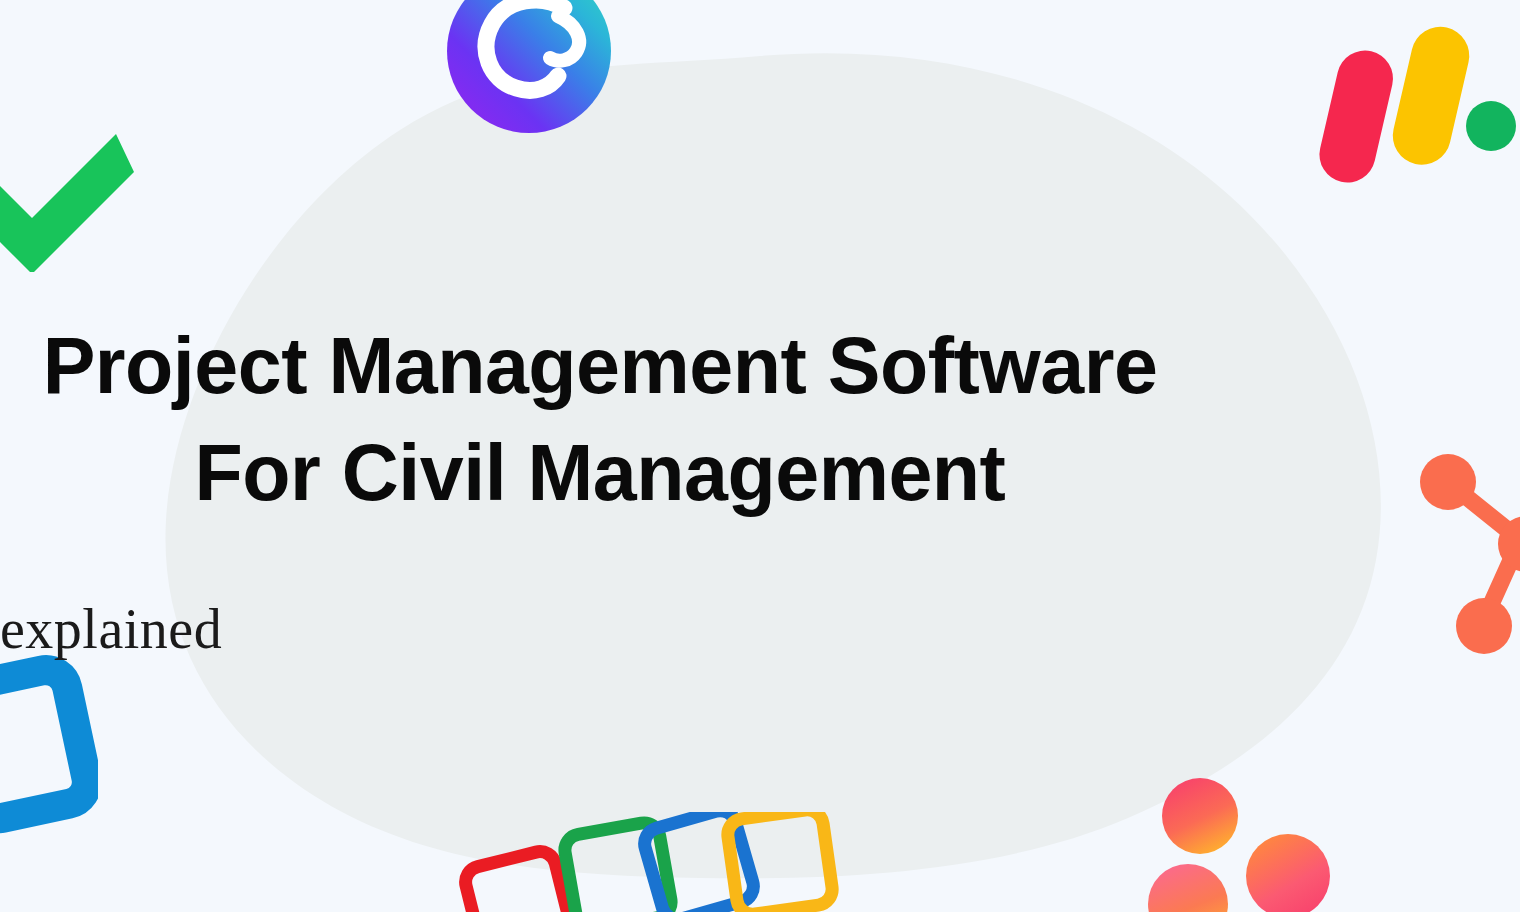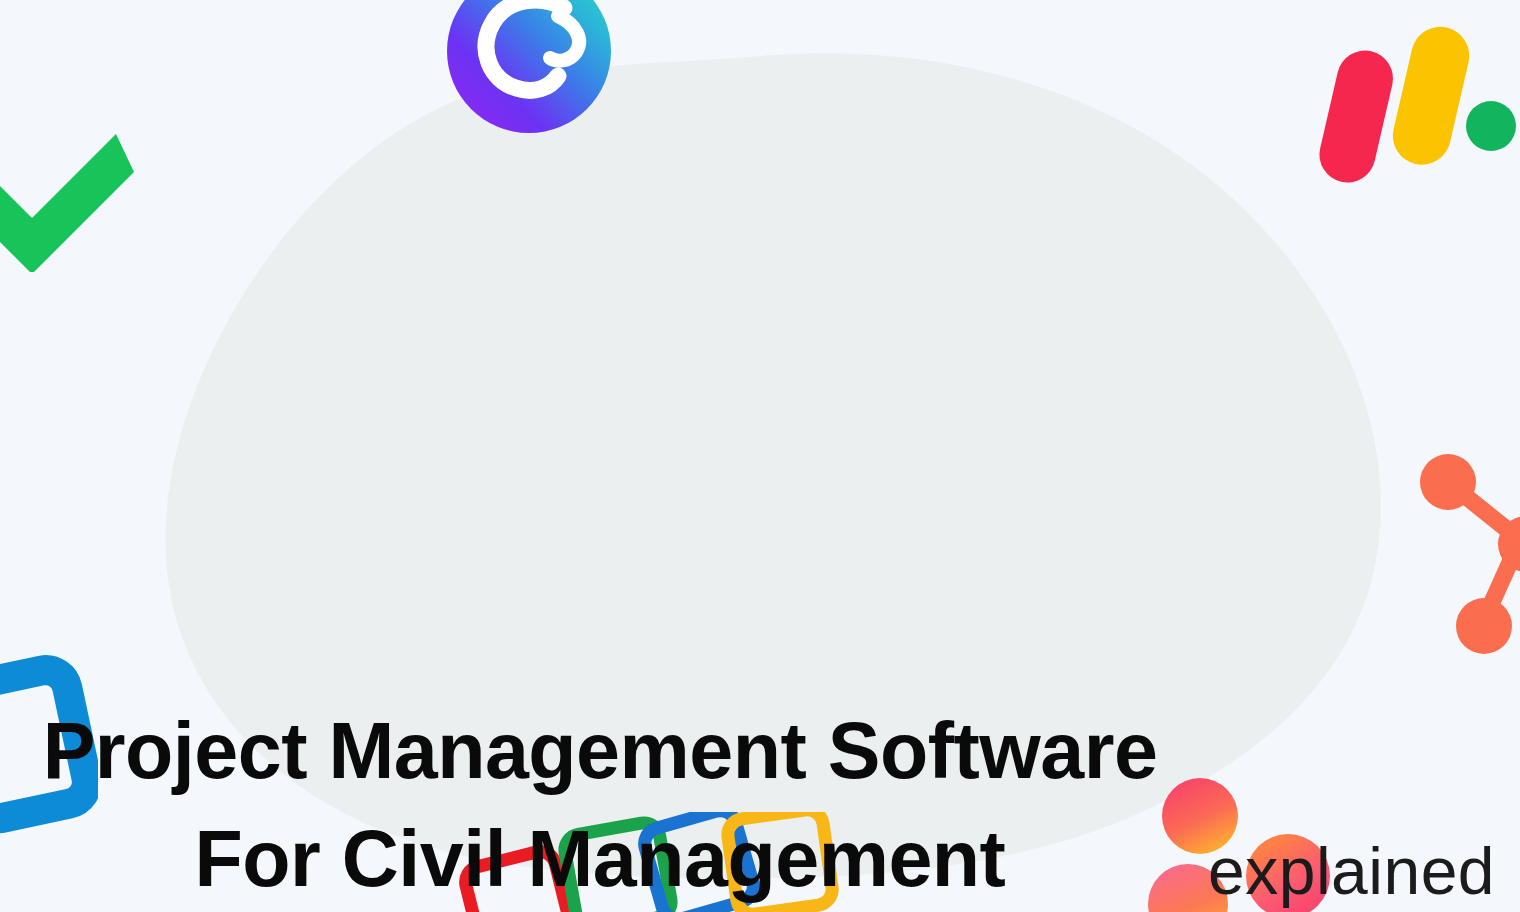--- a/index.html
+++ b/index.html
@@ -92,22 +92,22 @@
   }
 
   
   .content {
     position: absolute;
     left: 0;
     top: 0;
     width: 1520px;
     height: 912px;
     display: flex;
-    flex-direction: row;
-    align-items: flex-end;
+    flex-direction: column;
+    align-items: flex-start;
     justify-content: flex-start;
     pointer-events: none;
   }
 
   .headline {
     margin: 0;
     padding: 0;
     width: 1200px;
     margin-top: 312px;
     text-align: center;
@@ -118,27 +118,27 @@
     letter-spacing: -0.5px;
     color: #0a0a0a;
   }
 
   .headline .line {
     display: block;
     white-space: nowrap;
   }
 
   .wordmark {
-    margin: 8px;
+    margin: 0;
     padding: 0;
     margin-top: 74px;
     text-align: center;
-    font-family: Liberation Sans, sans-serif;
+    font-family: Liberation Serif, serif;
     font-weight: 300;
-    font-size: 66px;
+    font-size: 56px;
     line-height: 1;
     letter-spacing: 0.5px;
     color: #1b1b1b;
   }
 </style>
 </head>
 <body>
 
 <div id="stage" style="background: rgb(244, 248, 253);">
 

